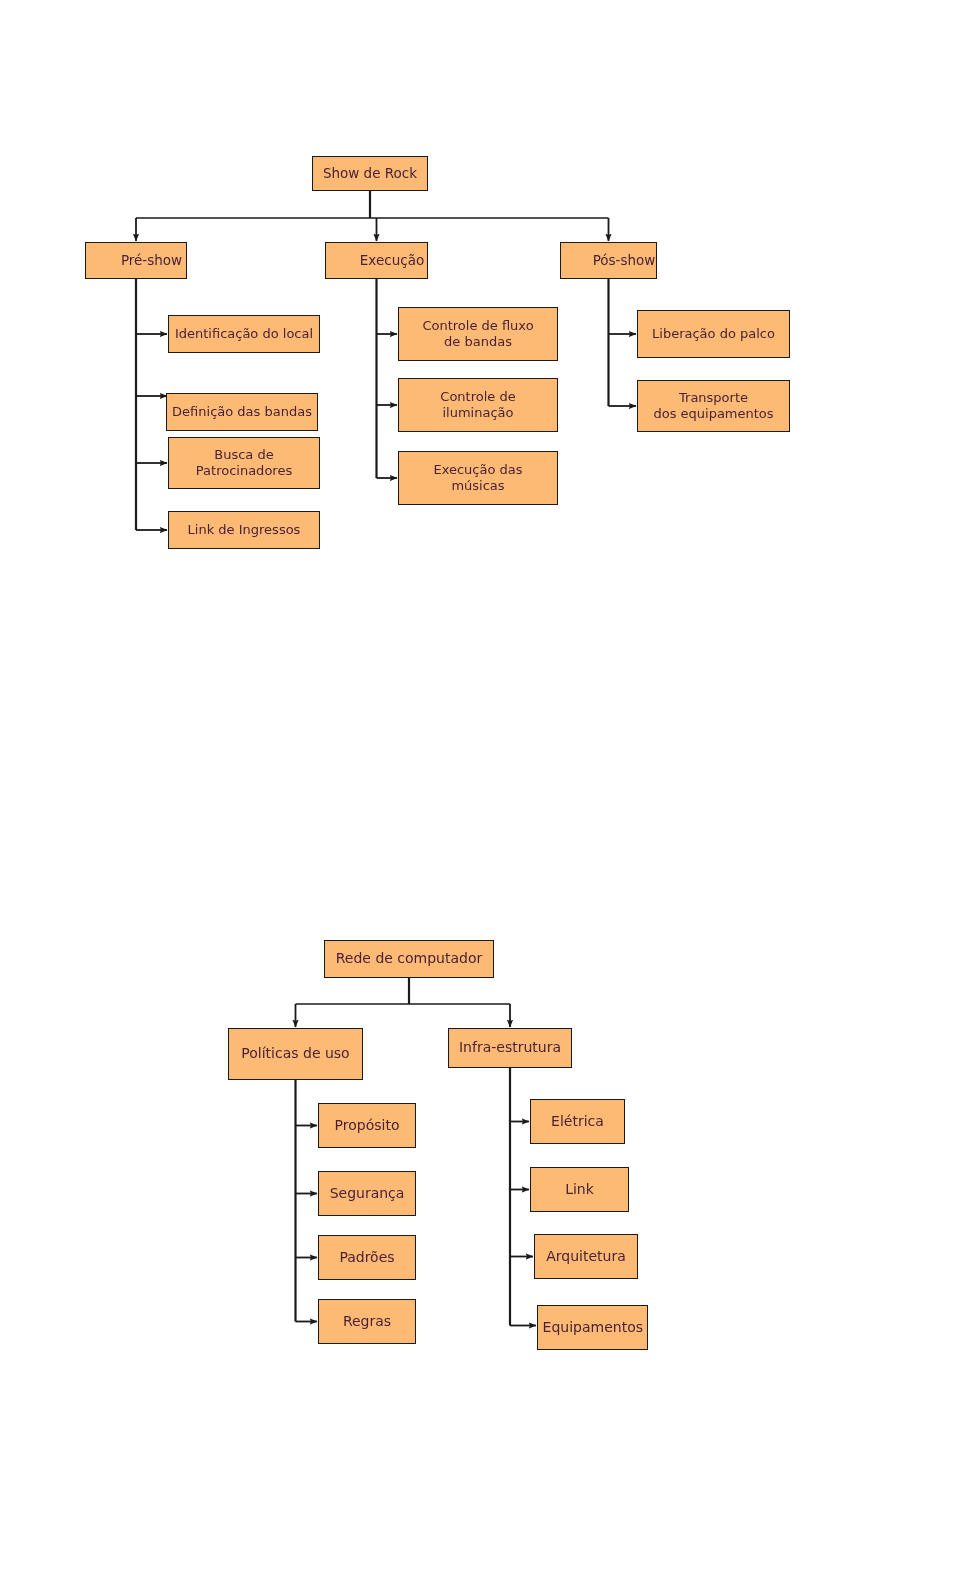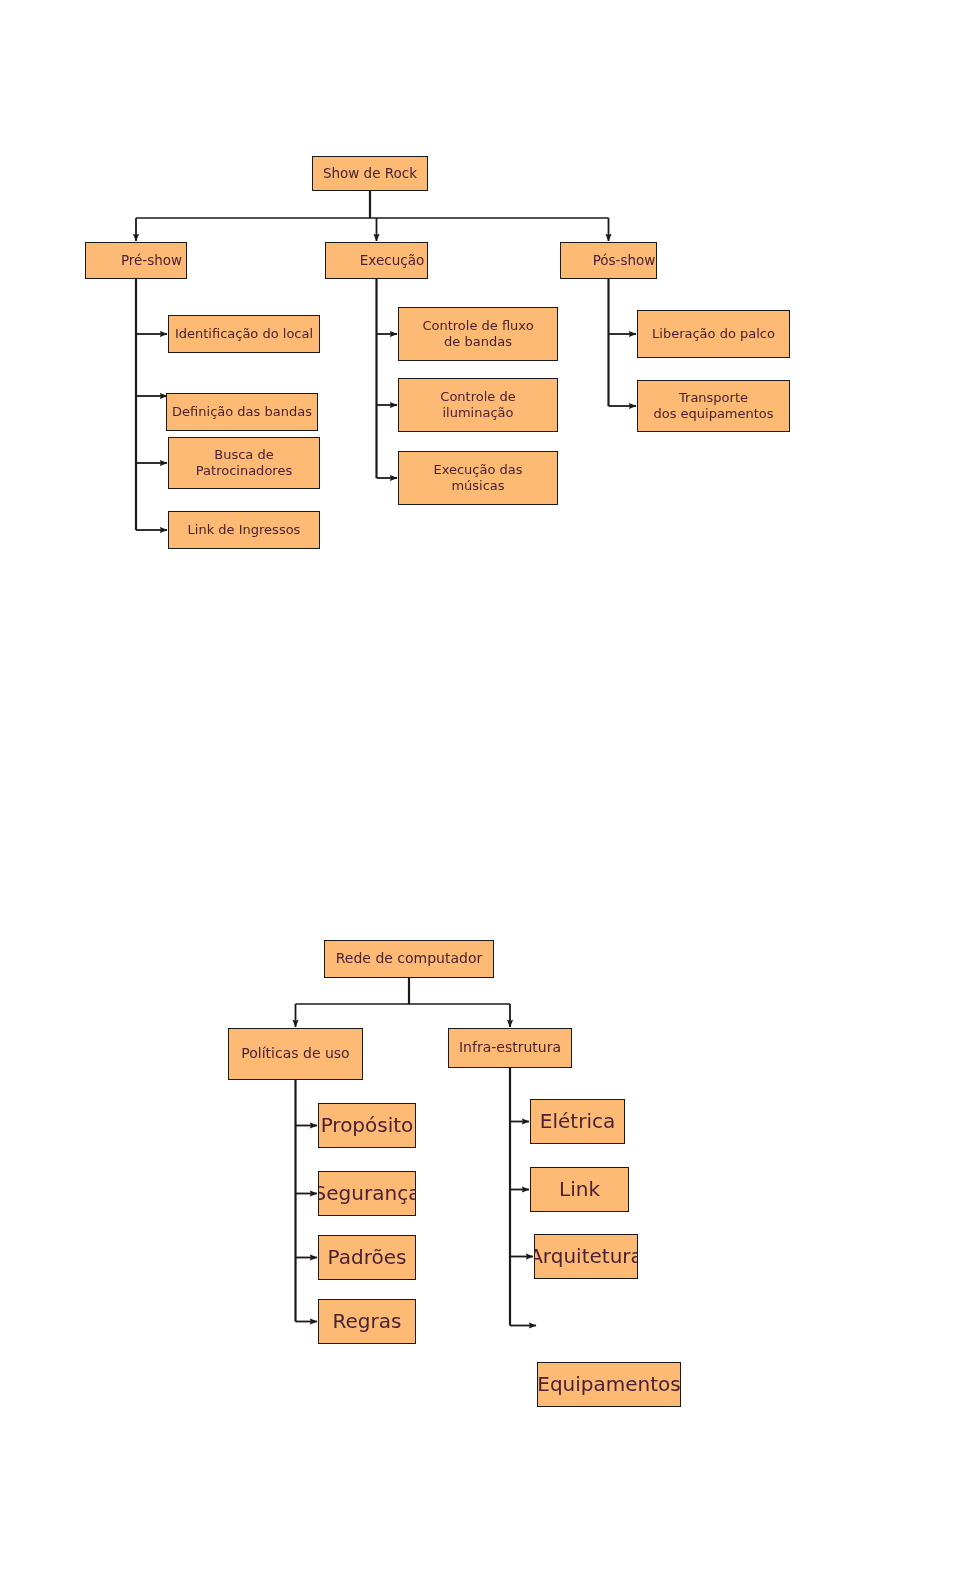--- a/index.html
+++ b/index.html
@@ -22,21 +22,21 @@
     line-height:1.25;
     overflow:hidden;
     white-space:pre;
   }
   .node .lbl{display:block;padding:0 4px;}
   .n-root{font-size:13.5px;}
   .n-l2{font-size:13.5px;padding-left:31px;}
   .n-leaf{font-size:13px;}
   .n-d2-root{font-size:14px;}
   .n-d2-l2{font-size:14px;}
-  .n-d2-leaf{font-size:20px;}
+  .n-d2-leaf{font-size:14px;}
 </style>
 </head>
 <body>
 
 <div id="canvas">
   <svg class="connectors" id="connectors" viewBox="0 0 953 1590" xmlns="http://www.w3.org/2000/svg">
     <defs>
       <marker id="arw" markerWidth="9" markerHeight="9" refX="7.5" refY="3.2" orient="auto" markerUnits="userSpaceOnUse">
         <path d="M0,0 L8,3.2 L0,6.4 L1.6,3.2 Z" fill="#1a1a1a"></path>
       </marker>
@@ -97,15 +97,15 @@
       <div class="node n-d2-root" style="left: 324px; top: 940px; width: 170px; height: 38px;"><span class="lbl">Rede de computador</span></div>
       <div class="node n-d2-l2" style="left: 228px; top: 1028px; width: 135px; height: 52px;"><span class="lbl">Políticas de uso</span></div>
       <div class="node n-d2-l2" style="left: 448px; top: 1028px; width: 124px; height: 40px;"><span class="lbl">Infra-estrutura</span></div>
       <div class="node n-d2-leaf" style="left: 318px; top: 1103px; width: 98px; height: 45px;"><span class="lbl">Propósito</span></div>
       <div class="node n-d2-leaf" style="left: 318px; top: 1171px; width: 98px; height: 45px;"><span class="lbl">Segurança</span></div>
       <div class="node n-d2-leaf" style="left: 318px; top: 1235px; width: 98px; height: 45px;"><span class="lbl">Padrões</span></div>
       <div class="node n-d2-leaf" style="left: 318px; top: 1299px; width: 98px; height: 45px;"><span class="lbl">Regras</span></div>
       <div class="node n-d2-leaf" style="left: 530px; top: 1099px; width: 95px; height: 45px;"><span class="lbl">Elétrica</span></div>
       <div class="node n-d2-leaf" style="left: 530px; top: 1167px; width: 99px; height: 45px;"><span class="lbl">Link</span></div>
       <div class="node n-d2-leaf" style="left: 534px; top: 1234px; width: 104px; height: 45px;"><span class="lbl">Arquitetura</span></div>
-      <div class="node n-d2-leaf" style="left: 537px; top: 1362px; width: 144px; height: 45px;"><span class="lbl">Equipamentos</span></div>
+      <div class="node n-d2-leaf" style="left: 537px; top: 1305px; width: 111px; height: 45px; justify-content: flex-end;"><span class="lbl">Equipamentos</span></div>
     </div>
 </div>
 
 </body></html>

